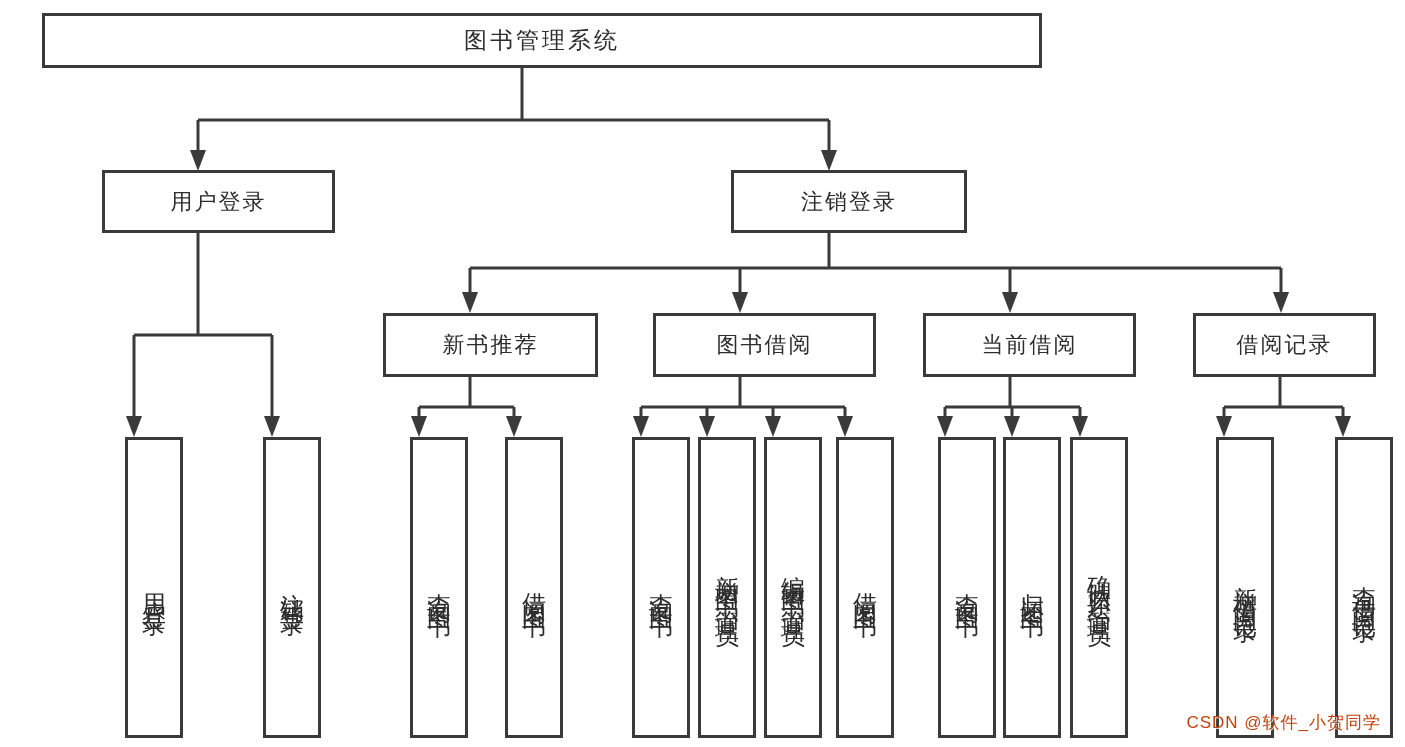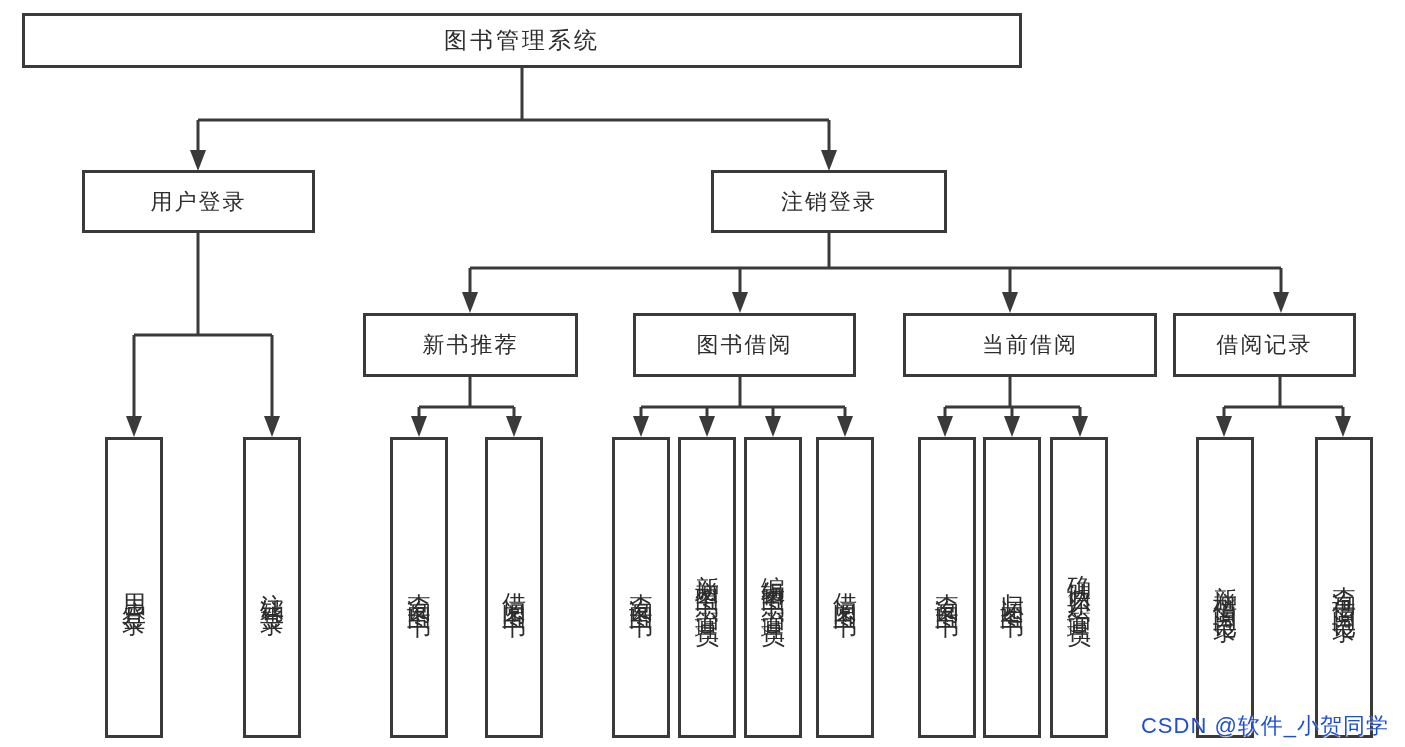--- a/index.html
+++ b/index.html
@@ -16,45 +16,46 @@
   .box {
     position: absolute;
     box-sizing: border-box;
     background: #ffffff;
     border: 3px solid #3a3a3a;
     display: flex;
     align-items: center;
     justify-content: center;
     text-align: center;
     z-index: 2;
+    margin-left: 20px;
   }
   .h-label {
     font-size: 22px;
     letter-spacing: 2px;
     white-space: nowrap;
   }
   .root-label {
     font-size: 23px;
     letter-spacing: 3px;
     white-space: nowrap;
   }
   .leaf-label {
     writing-mode: vertical-rl;
     text-orientation: mixed;
     font-size: 24px;
     letter-spacing: 7px;
     line-height: 1;
   }
   #watermark {
     position: absolute;
-    right: 16px;
+    right: 24px;
     top: 711px;
-    font-size: 22px;
+    font-size: 17px;
     letter-spacing: 1px;
-    color: #1d4ed8;
+    color: #c2410c;
     text-shadow: 1px 1px 1px rgba(255,255,255,0.9);
     z-index: 3;
     white-space: nowrap;
   }
 </style>
 </head>
 <body>
 
 <div id="canvas">
 
@@ -116,21 +117,21 @@
   <div class="box" style="left:711px; top:170px; width:236px; height:63px;">
     <span class="h-label">注销登录</span>
   </div>
 
   <div class="box" style="left:363px; top:313px; width:215px; height:64px;">
     <span class="h-label">新书推荐</span>
   </div>
   <div class="box" style="left:633px; top:313px; width:223px; height:64px;font-family:Liberation Serif, serif;">
     <span class="h-label">图书借阅</span>
   </div>
-  <div class="box" style="left:903px; top:313px; width:254px; height:64px;">
+  <div class="box" style="left:903px; top:313px; width:213px; height:64px;">
     <span class="h-label">当前借阅</span>
   </div>
   <div class="box" style="left:1173px; top:313px; width:183px; height:64px;">
     <span class="h-label">借阅记录</span>
   </div>
 
   <div class="box" style="left:105px; top:437px; width:58px; height:301px;">
     <span class="leaf-label">用户登录</span>
   </div>
   <div class="box" style="left:243px; top:437px; width:58px; height:301px;">

